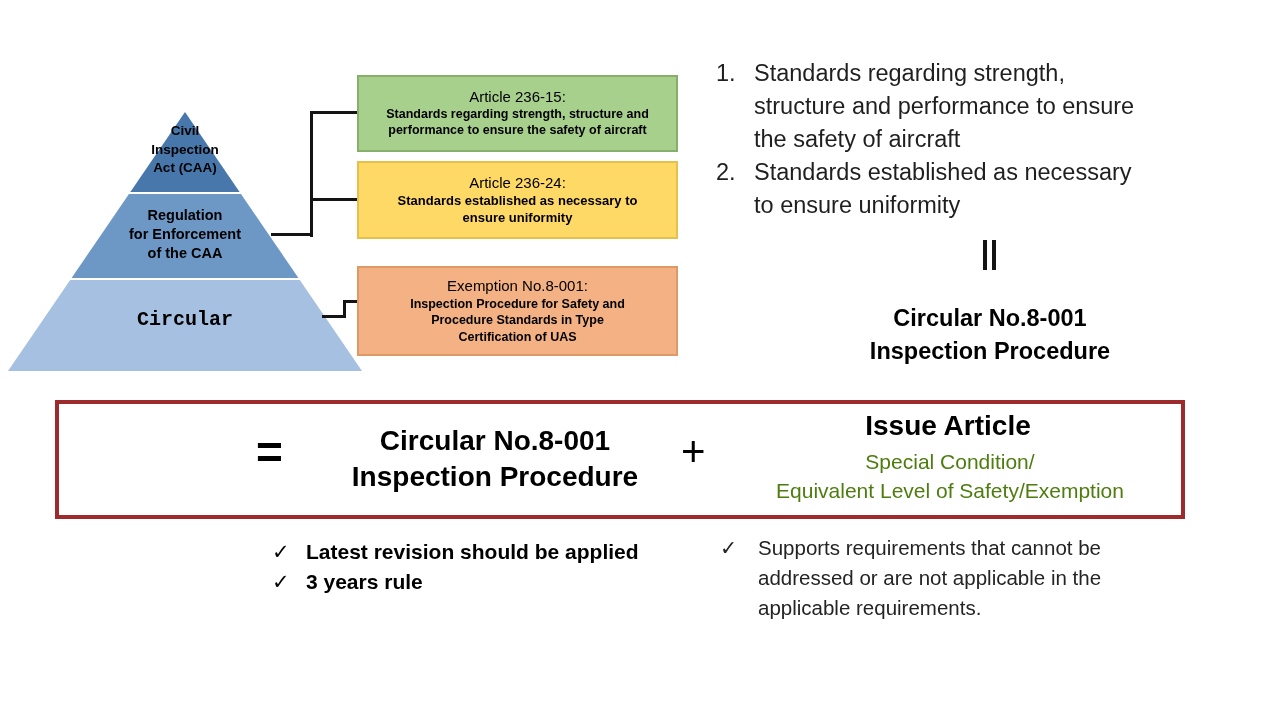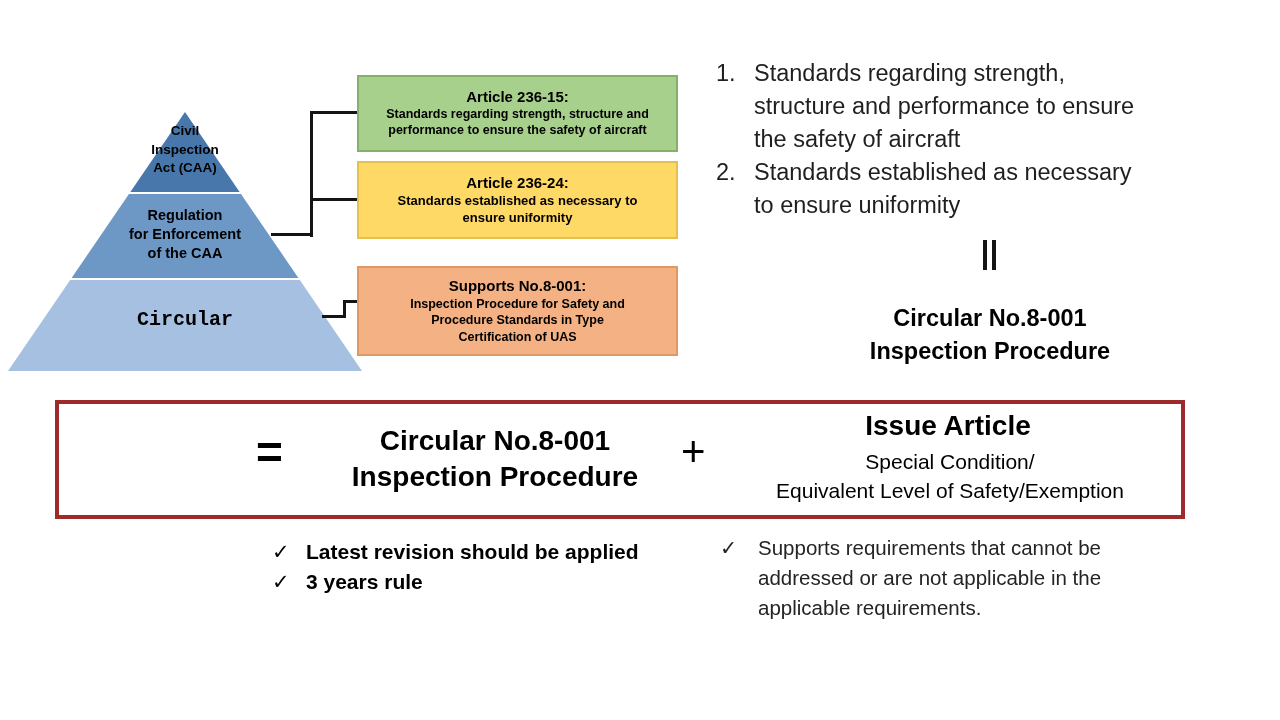--- a/index.html
+++ b/index.html
@@ -33,21 +33,21 @@
 
   
   .law-box {
     position:absolute; left:357px; width:321px; border:2px solid;
     display:flex; flex-direction:column; justify-content:center;
     text-align:center; padding:3px 8px;
   }
   .law-green  { top:75px;  height:77px; background:#a8d08d; border-color:#87ae6b; }
   .law-yellow { top:161px; height:78px; background:#ffd966; border-color:#e5c04f; }
   .law-orange { top:266px; height:90px; background:#f4b183; border-color:#dd9a66; }
-  .law-title { font-weight:bold; font-size:15px; margin-bottom:2px; }
+  .law-title { font-weight:normal; font-size:15px; margin-bottom:2px; }
   .law-body  { font-weight:bold; font-size:12.5px; line-height:1.25; margin:0 auto; }
   .law-green  .law-body { max-width:300px; }
   .law-yellow .law-body { font-size:13px; max-width:262px; }
   .law-orange .law-body { max-width:242px; line-height:1.3; }
 
   
   .num-list { position:absolute; left:716px; top:57px; width:500px; }
   .num-item { display:flex; font-size:23.5px; line-height:1.4; color:#1f1f1f; }
   .num-item .num { width:38px; flex:none; }
   .num-item .txt { width:402px; }
@@ -64,21 +64,21 @@
   
   .red-box {
     position:absolute; left:55px; top:400px; width:1130px; height:119px;
     border:4px solid #9e2b2b; background:#ffffff;
   }
   .f-left   { left:72px;  top:434px; width:188px; font-weight:bold; font-size:21px; line-height:1.32; }
   .f-eq     { left:256px; top:425px; font-weight:bold; font-size:46px; }
   .f-mid    { left:312px; top:423px; width:366px; font-weight:bold; font-size:28px; line-height:1.3; }
   .f-plus   { left:681px; top:428px; font-size:42px; font-weight:500; }
   .f-rtitle { left:738px; top:410px; width:420px; font-weight:bold; font-size:28px; }
-  .f-rsub   { left:700px; top:448px; width:500px; font-size:21px; line-height:1.38; color:#000000; }
+  .f-rsub   { left:700px; top:448px; width:500px; font-size:21px; line-height:1.38; color:#4d7c0f; }
 
   
   .note-row { display:flex; }
   .note-check { flex:none; }
   .notes-left { position:absolute; left:272px; top:537px; font-weight:bold; font-size:21px; }
   .notes-left .note-row { line-height:30px; }
   .notes-left .note-check { width:34px; font-weight:normal; }
   .notes-right { position:absolute; left:720px; top:533px; font-size:20.5px; color:#242424; }
   .notes-right .note-row { line-height:30px; }
   .notes-right .note-check { width:38px; }
@@ -116,21 +116,21 @@
 
   <div class="law-box law-green">
     <div class="law-title">Article 236-15:</div>
     <div class="law-body">Standards regarding strength, structure and performance to ensure the safety of aircraft</div>
   </div>
   <div class="law-box law-yellow">
     <div class="law-title">Article 236-24:</div>
     <div class="law-body">Standards established as necessary to ensure uniformity</div>
   </div>
   <div class="law-box law-orange">
-    <div class="law-title">Supports No.8-001:</div>
+    <div class="law-title">Exemption No.8-001:</div>
     <div class="law-body">Inspection Procedure for Safety and Procedure Standards in Type Certification of UAS</div>
   </div>
 
   <div class="num-list">
     <div class="num-item">
       <span class="num">1.</span>
       <span class="txt">Standards regarding strength, structure and performance to ensure the safety of aircraft</span>
     </div>
     <div class="num-item">
       <span class="num">2.</span>

